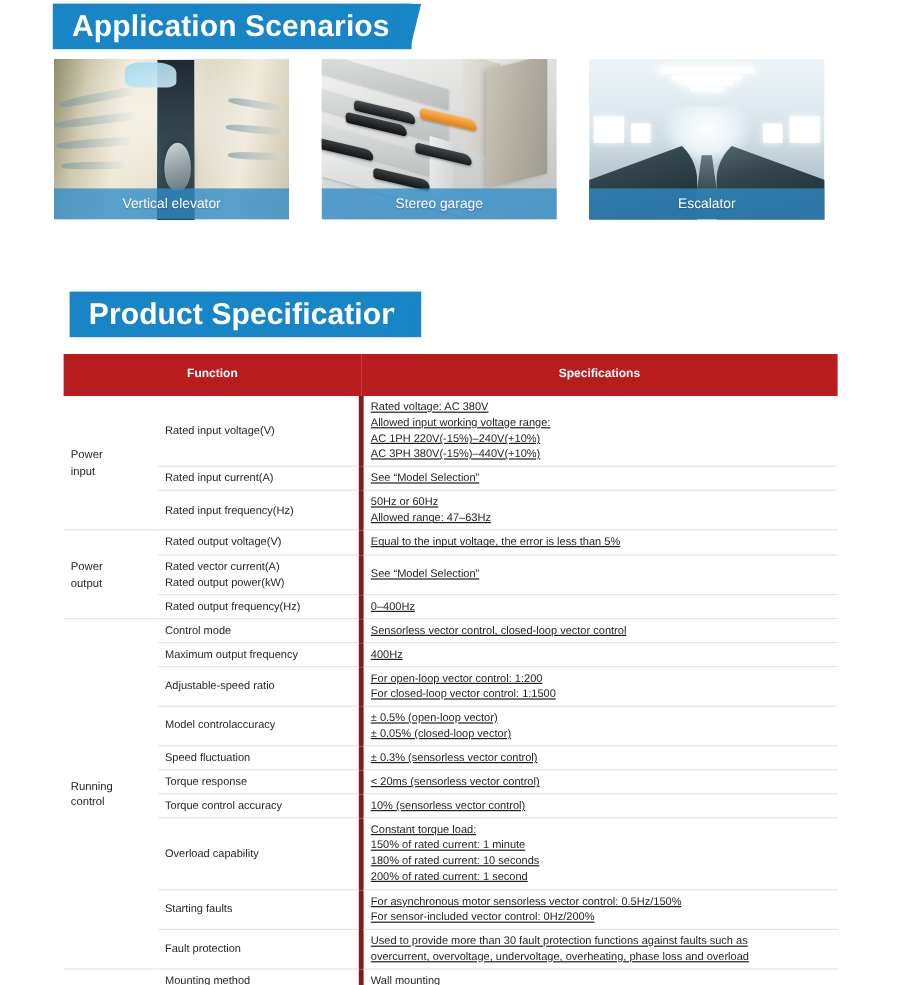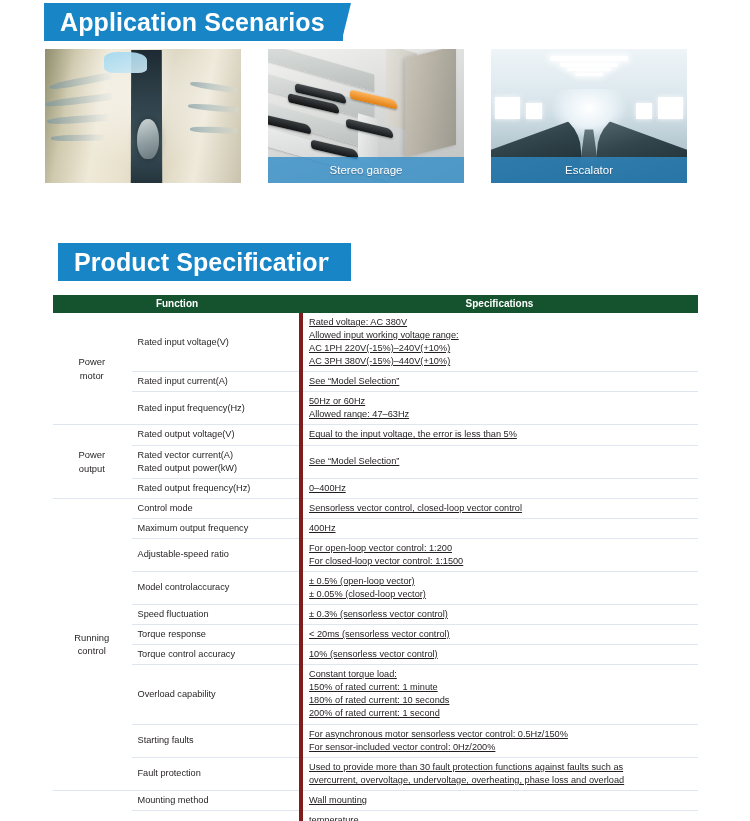--- a/index.html
+++ b/index.html
@@ -192,37 +192,37 @@
   
   .spec-table-wrap { margin: 14px 0 0 53px; width: 645px; }
   table.spec {
     width: 645px;
     border-collapse: collapse;
     font-size: 9.2px;
     line-height: 1.42;
     color: #231f20;
   }
   table.spec th {
-    background: #14532d;
+    background: #b91c1c;
     color: #ffffff;
     font-size: 10px;
     font-weight: bold;
-    height: 18px;
+    height: 35px;
     text-align: center;
     border: none;
   }
   table.spec td {
     border-bottom: 1px solid #dfe6f0;
     padding: 3px 6px;
     vertical-align: middle;
     background: #ffffff;
   }
   td.group {
     background: #dde7f1;
-    text-align: center;
+    text-align: left;
     width: 78px;
     border-right: 1px solid #ffffff;
     border-bottom: 1px solid #ffffff;
     font-size: 9.4px;
   }
   td.func {
     width: 170px;
     background: #f4f8fb;
     border-right: 4px solid #7f1d1d;
     padding-left: 9px;
@@ -251,20 +251,21 @@
       <span class="elev-bands">
         <i class="eb1"></i>
           <i class="eb2"></i>
           <i class="eb3"></i>
           <i class="eb4"></i>
         <i class="eb5"></i>
           <i class="eb6"></i>
           <i class="eb7"></i>
       </span>
     </div>
+    <div class="scenario-caption">Vertical elevator</div>
   </div>
 
   <div class="scenario-card">
     <div class="scenario-photo photo-garage">
       <span class="gar-slab gs1"></span>
       <span class="gar-slab gs2"></span>
       <span class="gar-slab gs3"></span>
       <span class="gar-slab gs4"></span>
       <span class="gar-tower2"></span>
       <span class="gar-tower"></span>
@@ -312,21 +313,21 @@
     <thead>
       <tr>
         <th colspan="2">Function</th>
         <th>Specifications</th>
       </tr>
     </thead>
     <tbody id="spec-body">
         <tr>
           <td class="group" rowspan="3">
             <span class="nl">Power</span>
-            <span class="nl">motor</span>
+            <span class="nl">input</span>
           </td>
           <td class="func">
             <span class="nl">Rated input voltage(V)</span>
           </td>
           <td class="spec-val">
             <span class="nl">Rated voltage: AC 380V</span>
             <span class="nl">Allowed input working voltage range:</span>
             <span class="nl">AC 1PH 220V(-15%)–240V(+10%)</span>
             <span class="nl">AC 3PH 380V(-15%)–440V(+10%)</span>
           </td>

